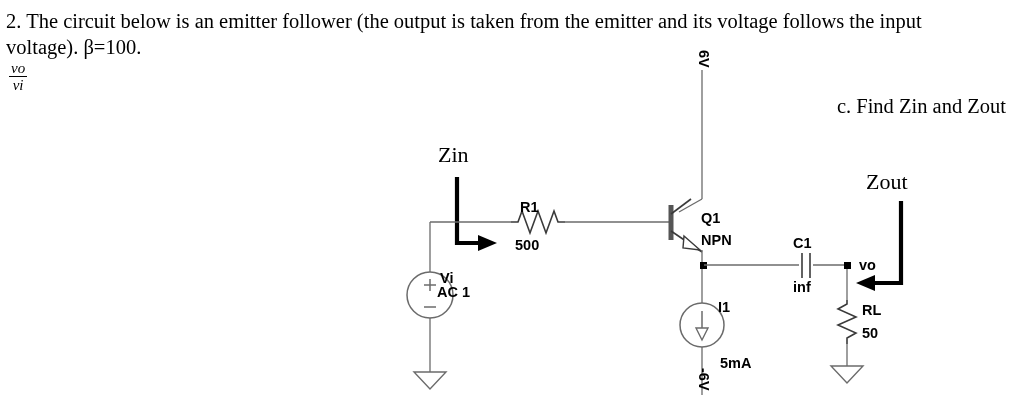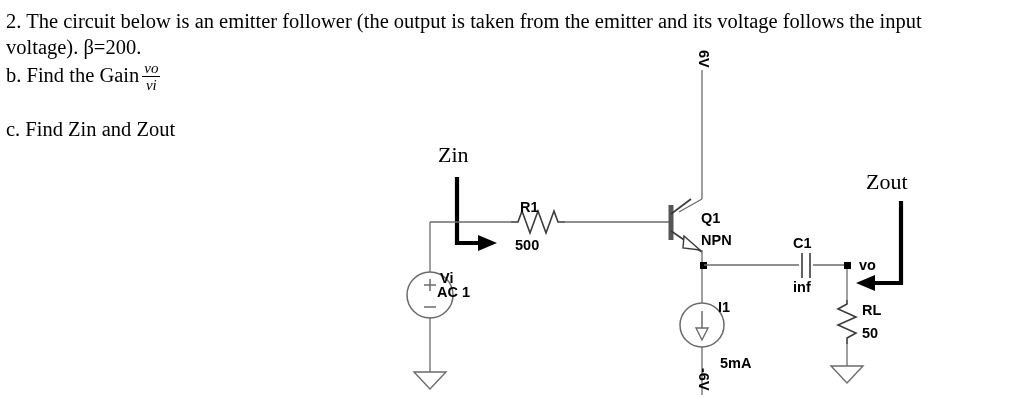--- a/index.html
+++ b/index.html
@@ -61,25 +61,25 @@
   .comp-dark { stroke: #3a3a3a; stroke-width: 1.6; fill: none; }
   .node { fill: #000; }
 </style>
 </head>
 <body>
 
 <div id="page">
 
   <div class="qtext">
     <div class="qline">2. The circuit below is an emitter follower (the output is taken from the emitter and its voltage follows the input</div>
-    <div class="qline">voltage). β=200.</div>
+    <div class="qline">voltage). β=100.</div>
     <div class="qline">
-      <span>b. Find the Gain</span><span class="frac"><span class="num">vo</span><span class="den">vi</span></span>
+      <span class="frac"><span class="num">vo</span><span class="den">vi</span></span>
     </div>
-    <div class="qline" style="margin-top:23px;">c. Find Zin and Zout</div>
+    <div class="qline" style="margin-top:0;text-align:right;">c. Find Zin and Zout</div>
   </div>
 
   <svg id="circuit" viewBox="0 0 1024 413">
 
     <line class="wire" x1="702" y1="70" x2="702" y2="199"></line>
     <line class="wire" x1="702" y1="199" x2="679" y2="212"></line>
     <text class="lbl-bold" x="699" y="50" transform="rotate(90 699 50)">6V</text>
 
     <text class="lbl-serif" x="438" y="162">Zin</text>
     <path class="thick" d="M 457 177 L 457 243 L 481 243"></path>

